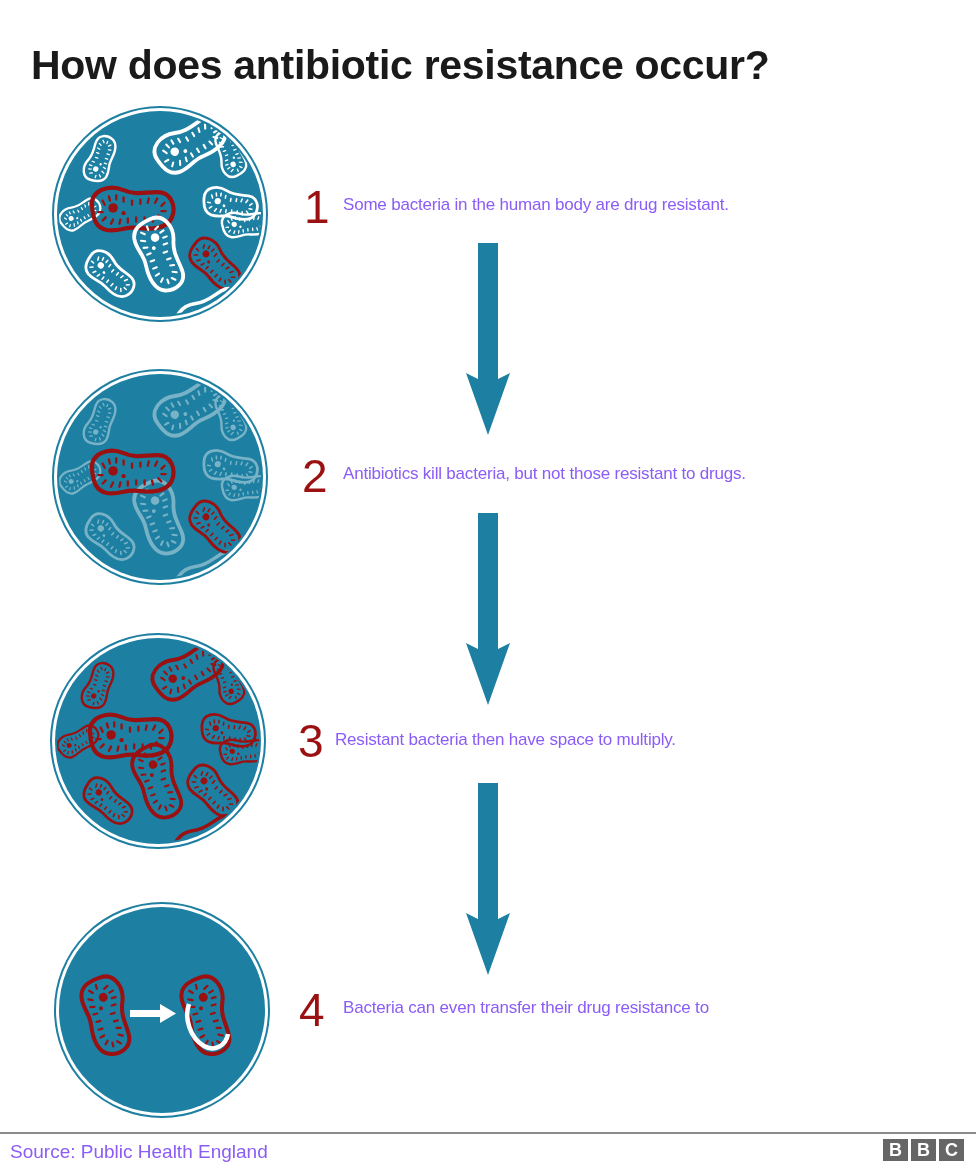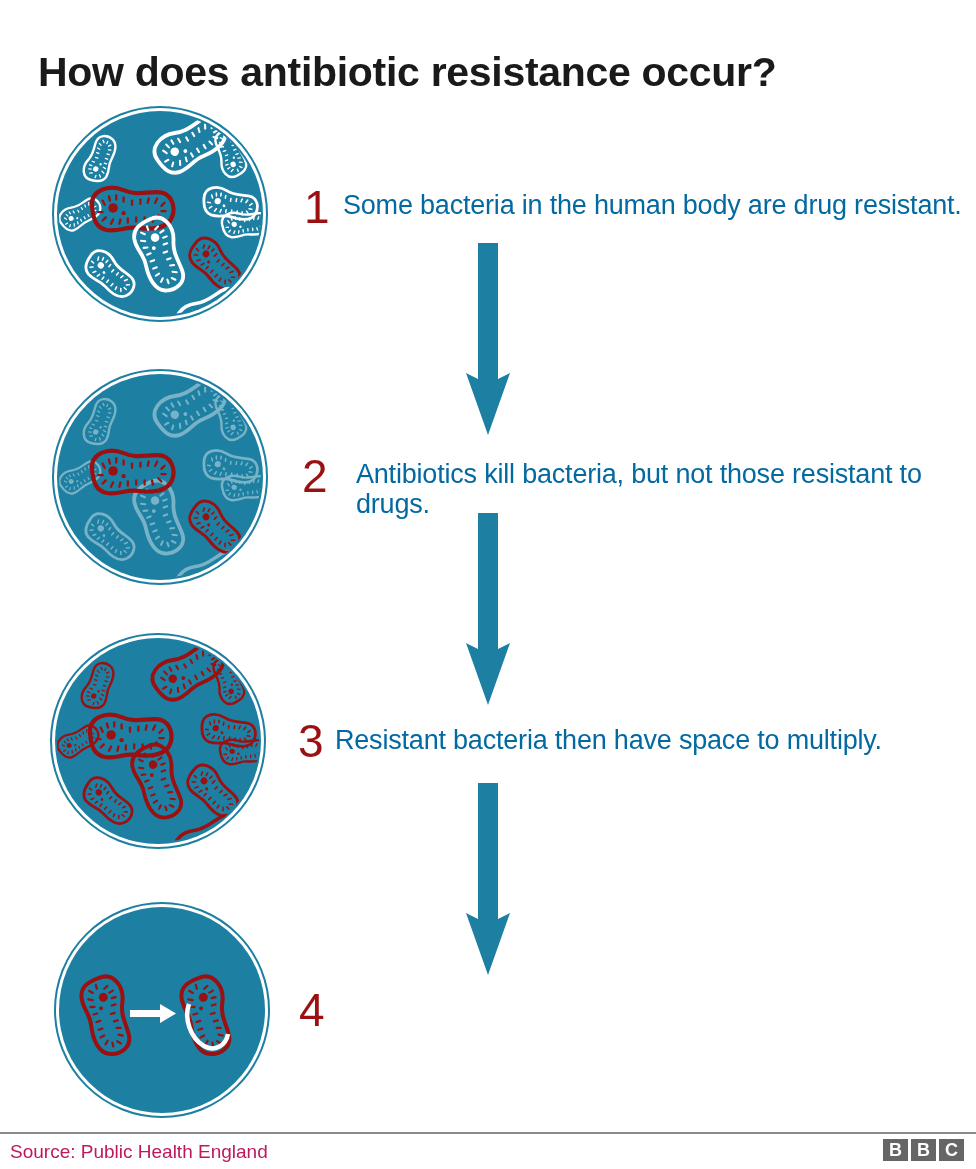--- a/index.html
+++ b/index.html
@@ -1,23 +1,23 @@
 <!DOCTYPE html>
 <html><head>
 <meta charset="utf-8">
 <style>
   html, body { margin: 0; padding: 0; background: #ffffff; }
   body { width: 976px; height: 1169px; position: relative; overflow: hidden; font-family: "Liberation Sans", sans-serif; }
-  .title { position: absolute; left: 26px; top: 34px; font-size: 41px; font-weight: bold; color: #1a1a1a; letter-spacing: -0.3px; margin: 12px; line-height: 52px; white-space: nowrap; }
+  .title { position: absolute; left: 26px; top: 34px; font-size: 41px; font-weight: bold; color: #1a1a1a; letter-spacing: -0.3px; margin: 5px; line-height: 52px; white-space: nowrap; }
   .step-circle { position: absolute; width: 220px; height: 220px; }
   .step-num { position: absolute; font-size: 46px; line-height: 46px; color: #9b1010; font-family: "Liberation Sans", sans-serif; }
-  .step-text { position: absolute; font-size: 27px; line-height: 30px; color: #0369a1; letter-spacing: -0.2px; }
+  .step-text { position: absolute; font-size: 17px; line-height: 30px; color: #8b5cf6; letter-spacing: -0.2px; }
   .flow-arrow { position: absolute; width: 50px; }
   .divider { position: absolute; left: 0; top: 1132px; width: 976px; height: 2px; background: #8a8a8a; }
-  .source { position: absolute; left: 10px; top: 1140px; font-size: 19px; color: #be185d; line-height: 24px; }
+  .source { position: absolute; left: 10px; top: 1140px; font-size: 19px; color: #8b5cf6; line-height: 24px; }
   .bbc { position: absolute; left: 883px; top: 1139px; display: flex; gap: 3px; }
   .bbc span { width: 25px; height: 22px; background: #666666; color: #ffffff; font-weight: bold; font-size: 18px; line-height: 22px; text-align: center; }
 </style>
 </head>
 <body>
 
 <svg width="0" height="0" style="position:absolute">
   <defs>
 
     <g id="bact">
@@ -91,21 +91,21 @@
     <use href="#bact" transform="translate(110,150) rotate(70) scale(0.95)" stroke="#fff" fill="#fff"></use>
     <use href="#bact" transform="translate(60,170) rotate(40) scale(0.7)" stroke="#fff" fill="#fff"></use>
     <use href="#bact" transform="translate(160,210) rotate(-30) scale(0.9)" stroke="#fff" fill="#fff"></use>
   </g>
   <g clip-path="url(#clip1)">
     <use href="#bact" transform="translate(82,105) rotate(0) scale(1.05)" stroke="#9b1010" fill="#9b1010"></use>
     <use href="#bact" transform="translate(165,160) rotate(45) scale(0.75)" stroke="#9b1010" fill="#9b1010"></use>
   </g>
 </svg>
 <span class="step-num" style="left:302px; top:453px;">2</span>
-<span class="step-text" style="left:356px; top:459px;">Antibiotics kill bacteria, but not those resistant to drugs.</span>
+<span class="step-text" style="left:343px; top:459px;">Antibiotics kill bacteria, but not those resistant to drugs.</span>
 
 <svg class="flow-arrow" style="left:463px; top:513px;" width="50" height="194" viewBox="0 0 50 194">
   <polygon points="15,0 35,0 35,136 47,130 25,192 3,130 15,136" fill="#1d7fa1"></polygon>
 </svg>
 
 <svg class="step-circle" style="left:48px; top:631px;" viewBox="0 0 220 220">
   <circle cx="110" cy="110" r="107" fill="#ffffff" stroke="#1d7fa1" stroke-width="2"></circle>
   <circle cx="110" cy="110" r="103" fill="#1d7fa1"></circle>
   <g clip-path="url(#clip1)" stroke="#9b1010" fill="#9b1010">
     <use href="#bact" transform="translate(140,40) rotate(-30) scale(0.95)"></use>
@@ -134,20 +134,21 @@
   <use href="#bact" transform="translate(55,115) rotate(75) scale(1.0)" stroke="#9b1010" fill="#9b1010"></use>
   <g>
     <rect x="78" y="110" width="32" height="7" fill="#ffffff"></rect>
     <polygon points="108,104 124,113.5 108,123" fill="#ffffff"></polygon>
   </g>
   <use href="#bact" transform="translate(155,115) rotate(75) scale(1.0)" stroke="#9b1010" fill="#9b1010"></use>
   <path d="M137,104 C132,118 138,138 152,146 C162,152 174,146 176,134" fill="none" stroke="#ffffff" stroke-width="4.5"></path>
 </svg>
 <span class="step-num" style="left:299px; top:987px;">4</span>
 <div class="step-text" style="left:343px; top:993px;">
+  <div>Bacteria can even transfer their drug resistance to</div>
 </div>
 
 <div class="divider"></div>
 <div class="source">Source: Public Health England</div>
 <div class="bbc">
   <span>B</span>
   <span>B</span>
   <span>C</span>
 </div>
 

